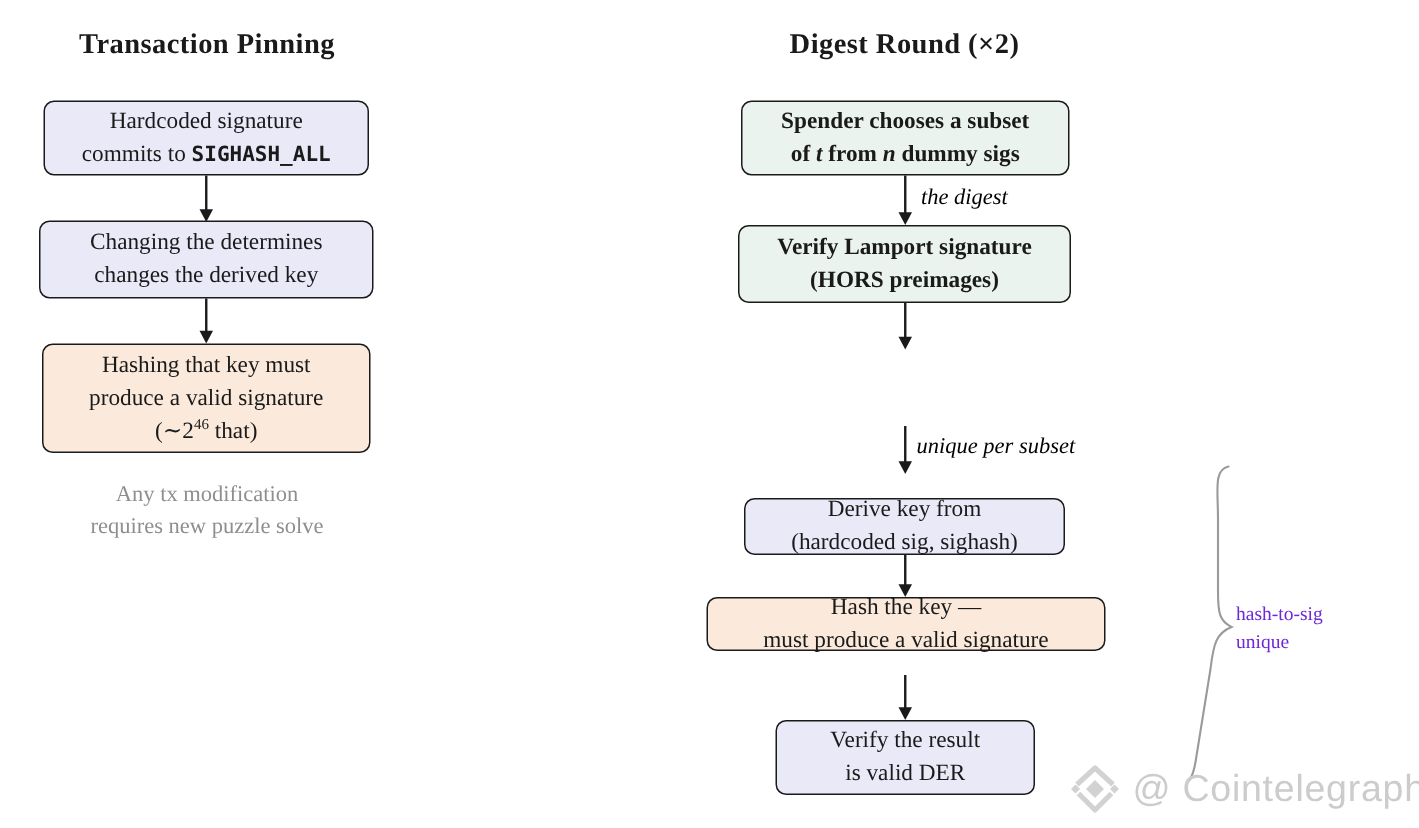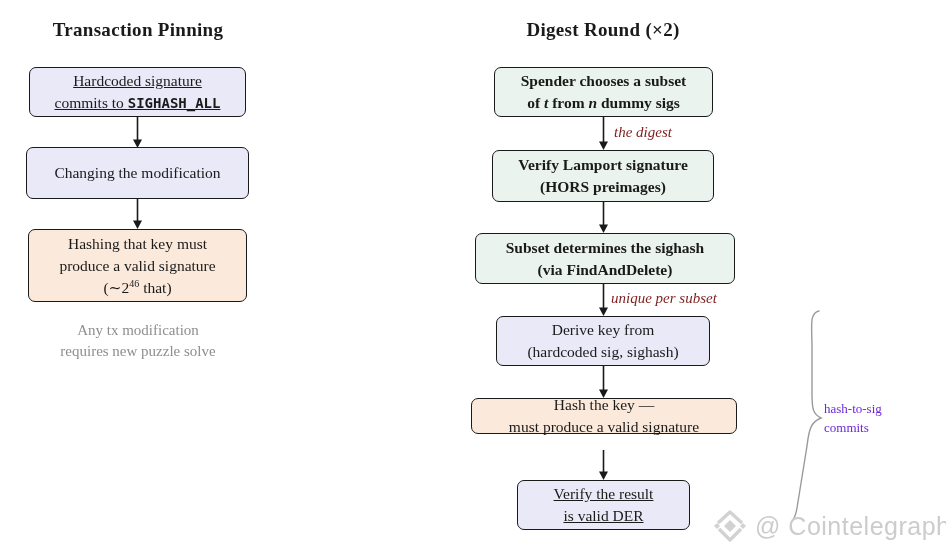--- a/index.html
+++ b/index.html
@@ -37,21 +37,21 @@
   }
   .lavender{background:#e9e9f8;}
   .mint{background:#eaf3ee;font-weight:bold;}
   .peach{background:#fbeadb;}
   .mono{font-family:"DejaVu Sans Mono","Liberation Mono",monospace;font-weight:bold;font-size:14px;}
   .it{font-style:italic;}
   sup{font-size:10px;line-height:0;}
   .edge-label{
     position:absolute;
     font-style:italic;
-    color:#7f1d1d;
+    color:#000000;
     font-size:15px;
     white-space:nowrap;
   }
   .caption{
     position:absolute;
     color:#8e8e8e;
     font-size:15px;
     text-align:center;
     line-height:1.4;
   }
@@ -112,27 +112,28 @@
     <g>
       <line x1="603.5" y1="450" x2="603.5" y2="473" stroke="#1a1a1a" stroke-width="1.6"></line>
       <polygon points="599,471.5 608,471.5 603.5,480" fill="#1a1a1a"></polygon>
     </g>
 
     <path d="M 819 311 C 809 313, 812 327, 812 346 L 812 394 C 812 409, 813 414, 821 418 C 811 422, 809 429, 807 446 L 797 508 C 796 514, 795 517, 793 520" fill="none" stroke="#9a9a9a" stroke-width="1.4" stroke-linecap="round"></path>
   </svg>
 
   <div class="col-title" style="left:20px;top:19px;width:236px;">Transaction Pinning</div>
 
-  <div class="box lavender" style="left:29px;top:67px;width:217px;height:50px;text-decoration:underline;">
+  <div class="box lavender" style="left:29px;top:67px;width:217px;height:50px;">
     <div><span>Hardcoded signature</span></div>
     <div><span>commits to </span><span class="mono">SIGHASH_ALL</span></div>
   </div>
 
   <div class="box lavender" style="left:26px;top:147px;width:223px;height:52px;">
-    <div><span>Changing the modification</span></div>
+    <div><span>Changing the determines</span></div>
+    <div><span>changes the derived key</span></div>
   </div>
 
   <div class="box peach" style="left:28px;top:229px;width:219px;height:73px;">
     <div><span>Hashing that key must</span></div>
     <div><span>produce a valid signature</span></div>
     <div><span>(∼2</span><sup>46</sup><span> that)</span></div>
   </div>
 
   <div class="caption" style="left:20px;top:320px;width:236px;">
     <div>Any tx modification</div>
@@ -149,45 +150,41 @@
     <div><span>of </span><span class="it">t</span><span> from </span><span class="it">n</span><span> dummy sigs</span></div>
   </div>
 
   <div class="edge-label" style="left:614px;top:124px;">the digest</div>
 
   <div class="box mint" style="left:492px;top:150px;width:222px;height:52px;">
     <div><span>Verify Lamport signature</span></div>
     <div><span>(HORS preimages)</span></div>
   </div>
 
-  <div class="box mint" style="left:475px;top:233px;width:260px;height:51px;">
-    <div><span>Subset determines the sighash</span></div>
-    <div><span>(via FindAndDelete)</span></div>
-  </div>
 
   <div class="edge-label" style="left:611px;top:290px;">unique per subset</div>
 
-  <div class="box lavender" style="left:496px;top:316px;width:214px;height:50px;">
+  <div class="box lavender" style="left:496px;top:332px;width:214px;height:38px;">
     <div><span>Derive key from</span></div>
     <div><span>(hardcoded sig, sighash)</span></div>
   </div>
 
   <div class="box peach" style="left:471px;top:398px;width:266px;height:36px;">
     <div><span>Hash the key —</span></div>
     <div><span>must produce a valid signature</span></div>
   </div>
 
-  <div class="box lavender" style="left:517px;top:480px;width:173px;height:50px;text-decoration:underline;">
+  <div class="box lavender" style="left:517px;top:480px;width:173px;height:50px;">
     <div><span>Verify the result</span></div>
     <div><span>is valid DER</span></div>
   </div>
 
   <div class="brace-label" style="left:824px;top:400px;">
     <div>hash-to-sig</div>
-    <div>commits</div>
+    <div>unique</div>
   </div>
 
   <div class="watermark">
     <svg width="36" height="36" viewBox="0 0 36 36" xmlns="http://www.w3.org/2000/svg">
       <polyline points="6,15 18,4 30,15" fill="none" stroke="#d2d2d2" stroke-width="3.4" stroke-linejoin="round"></polyline>
       <polyline points="7,21 18,32 29,21" fill="none" stroke="#d2d2d2" stroke-width="3.4" stroke-linejoin="round"></polyline>
       <polygon points="18,12 24,18 18,24 12,18" fill="#d2d2d2"></polygon>
       <polygon points="5,15 8,18 5,21 2,18" fill="#d2d2d2"></polygon>
       <polygon points="31,15 34,18 31,21 28,18" fill="#d2d2d2"></polygon>
     </svg>

